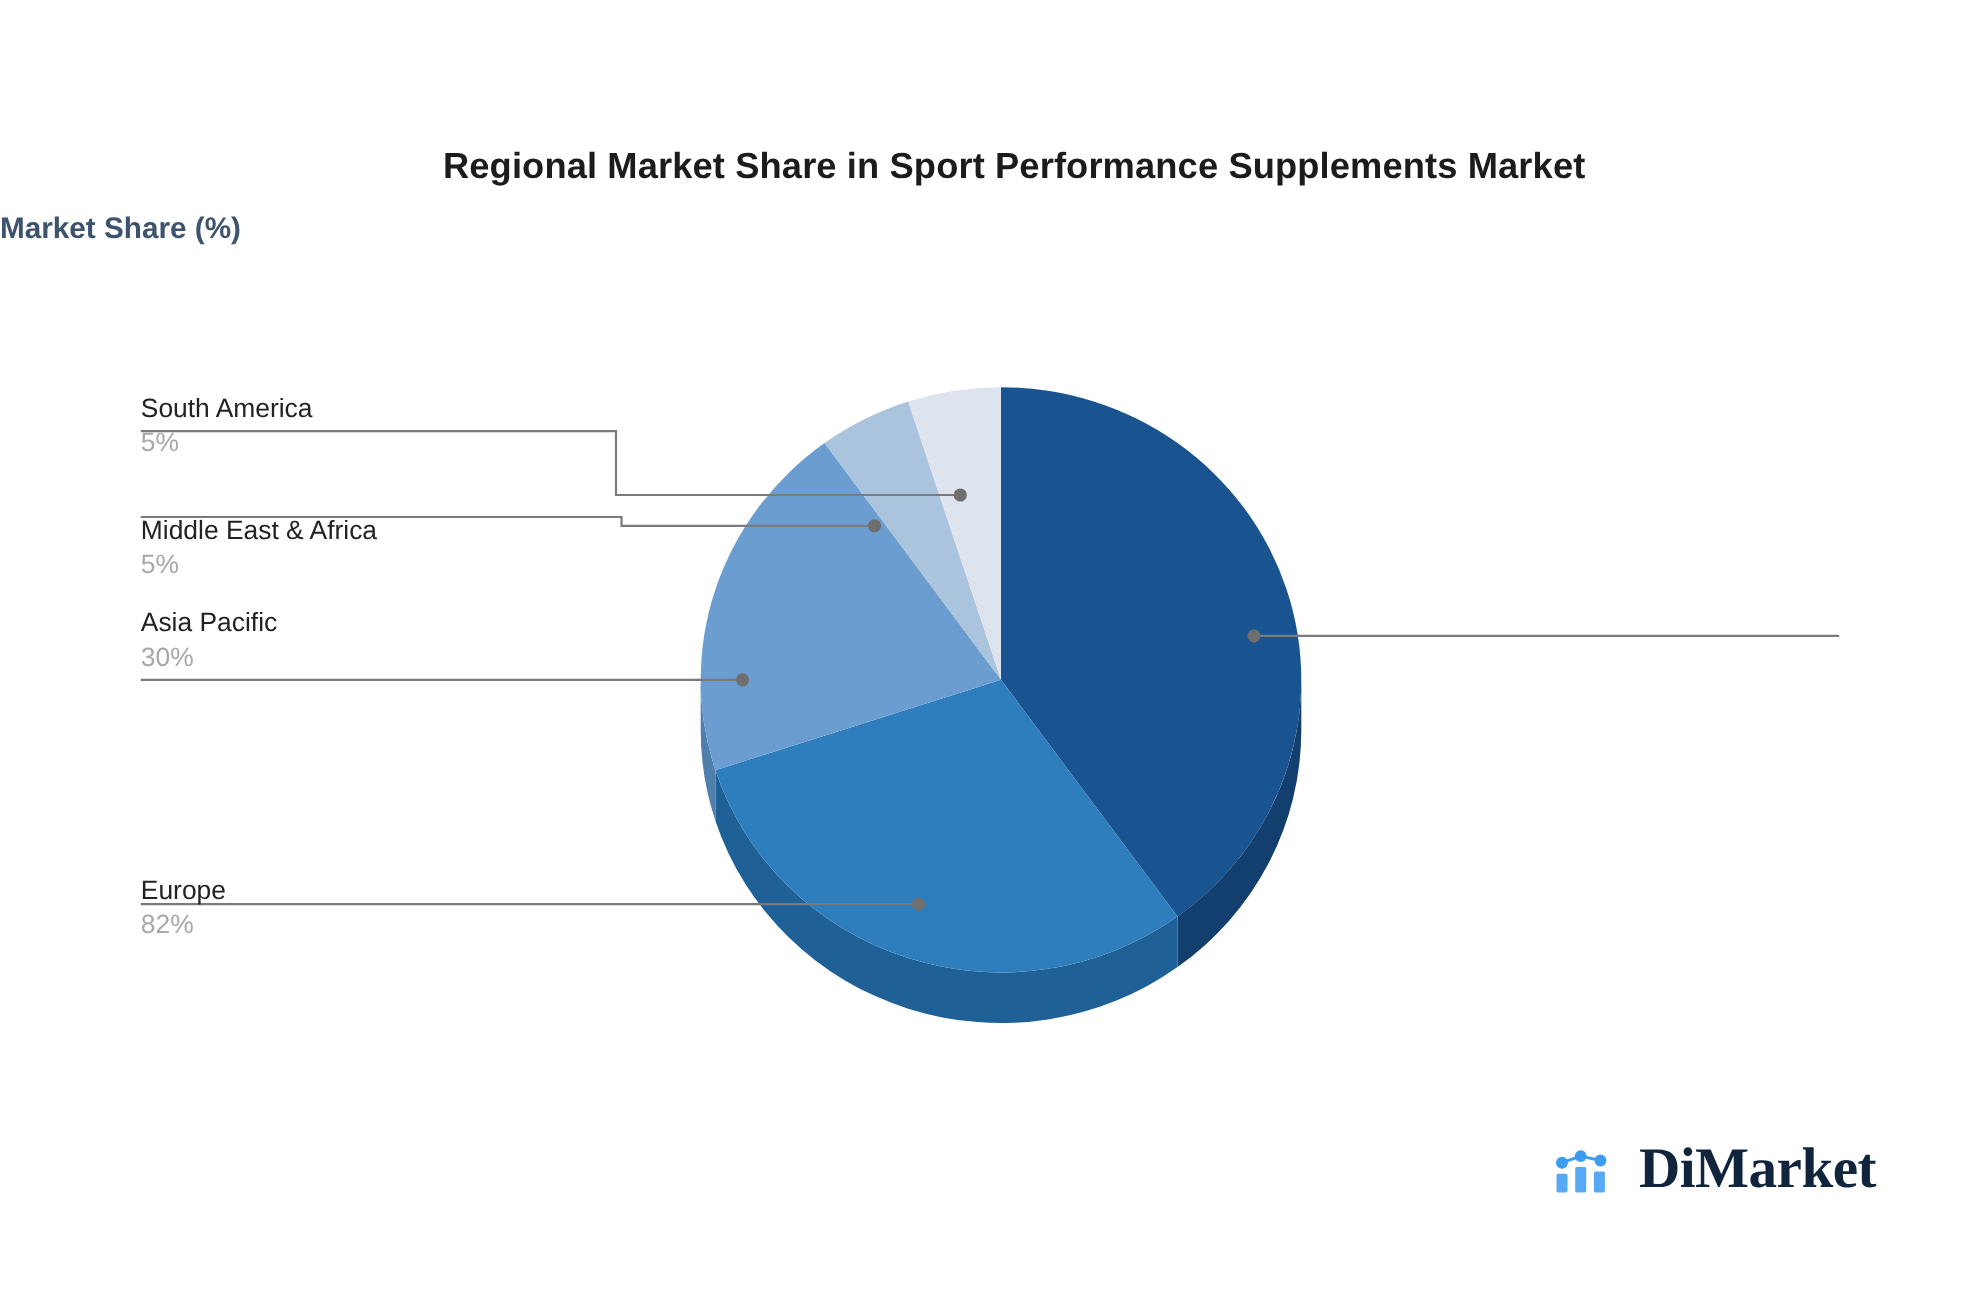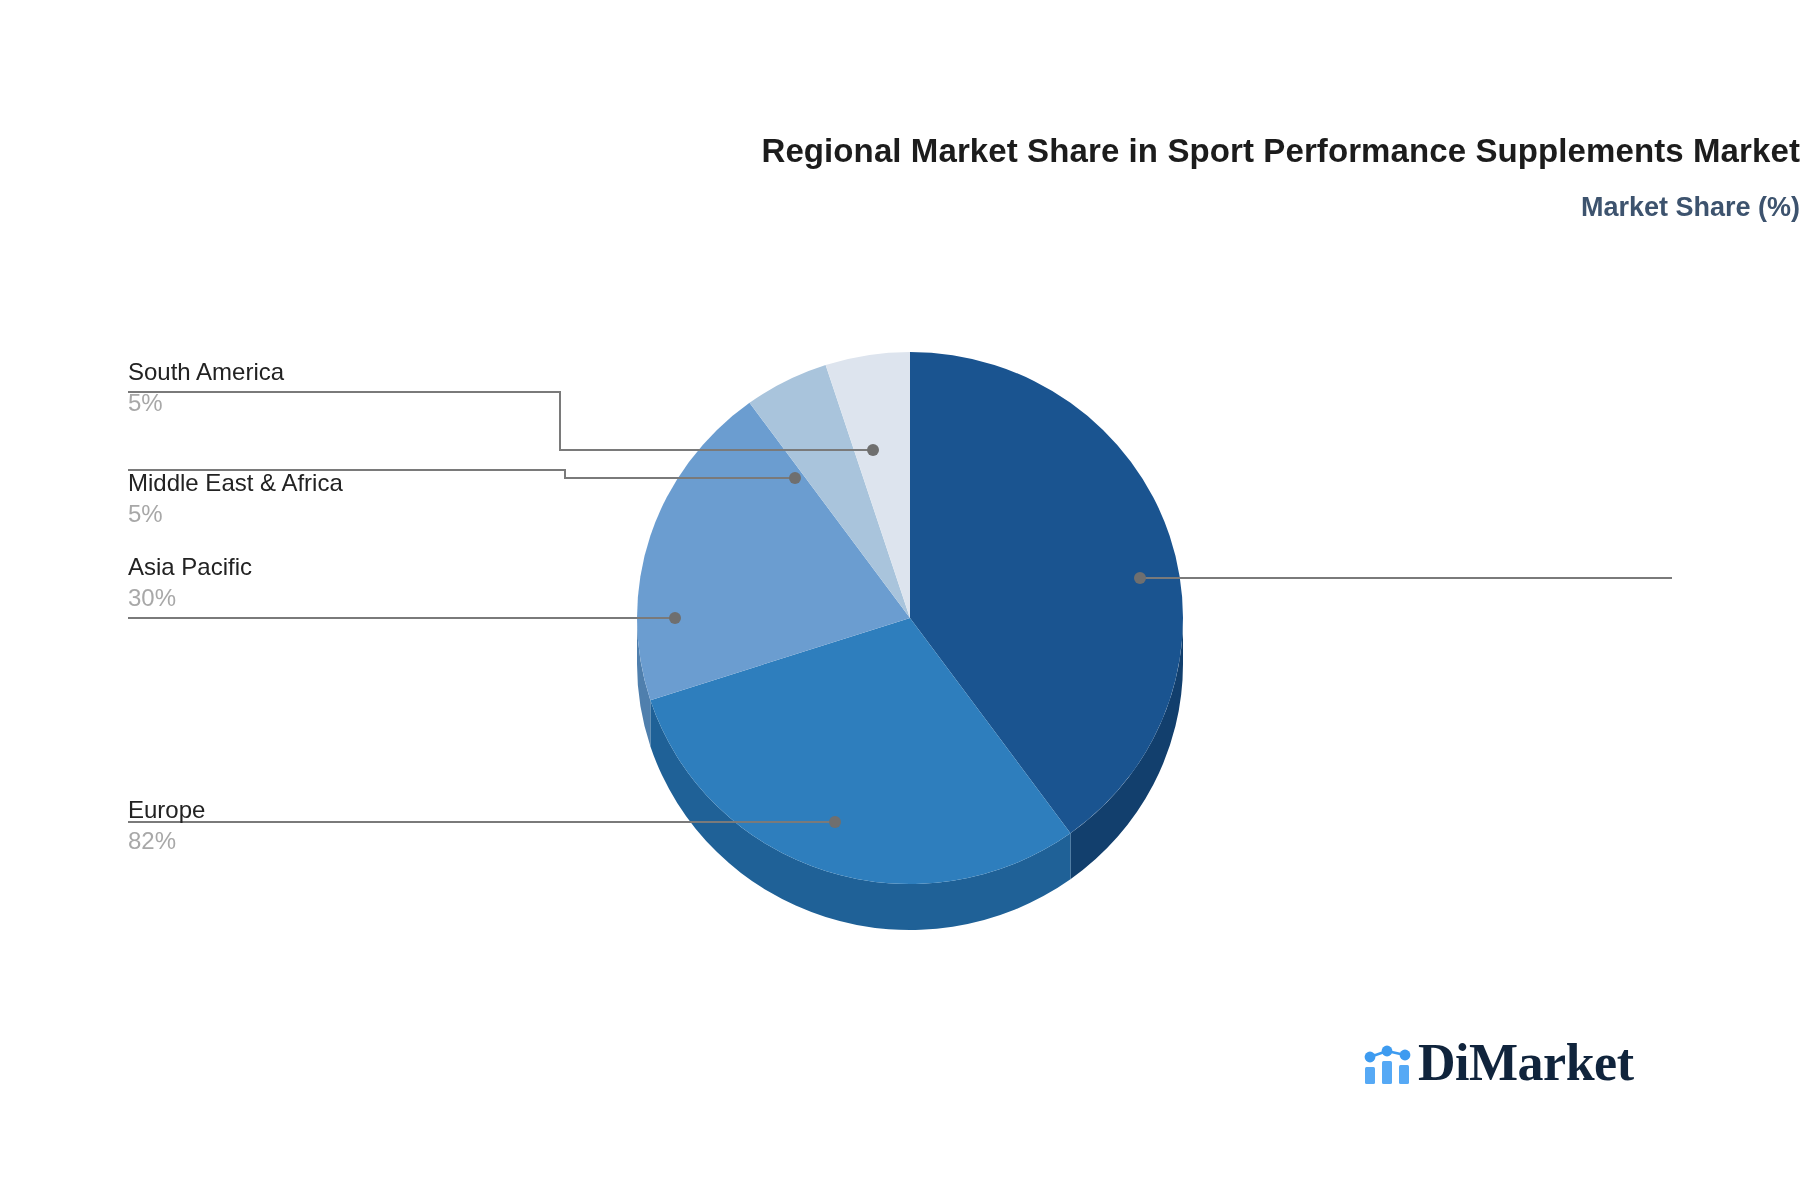--- a/index.html
+++ b/index.html
@@ -14,32 +14,32 @@
     position: relative;
     width: 1800px;
     height: 1196px;
     background: #ffffff;
   }
   
   #title {
     position: absolute;
     left: 0; top: 132px;
     width: 1800px;
-    text-align: right;
+    text-align: center;
     font-size: 33px;
     font-weight: bold;
     color: #1c1c1c;
     letter-spacing: 0.1px;
     padding-left: 44px;
   }
   #subtitle {
     position: absolute;
     left: 0; top: 192px;
     width: 1800px;
-    text-align: right;
+    text-align: left;
     font-size: 27px;
     font-weight: bold;
     color: #3d536e;
   }
   
   #stage {
     position: absolute;
     left: 0; top: 0;
     width: 1620px;
     height: 1196px;
@@ -60,24 +60,24 @@
     color: #a8a8a8;
     line-height: 32px;
     white-space: nowrap;
   }
   .callout.right { text-align: right; }
   .callout.left  { text-align: left; }
 
   
   #logo {
     position: absolute;
-    left: 1362px; top: 1037px;
+    left: 1412px; top: 1037px;
     display: flex;
     align-items: center;
-    gap: 4px;
+    gap: 26px;
   }
   #logo-icon { display: block; }
   #logo-text {
     font-family: "Liberation Serif", serif;
     font-size: 52px;
     font-weight: bold;
     color: #10243c;
     letter-spacing: -0.5px;
     line-height: 52px;
   }

